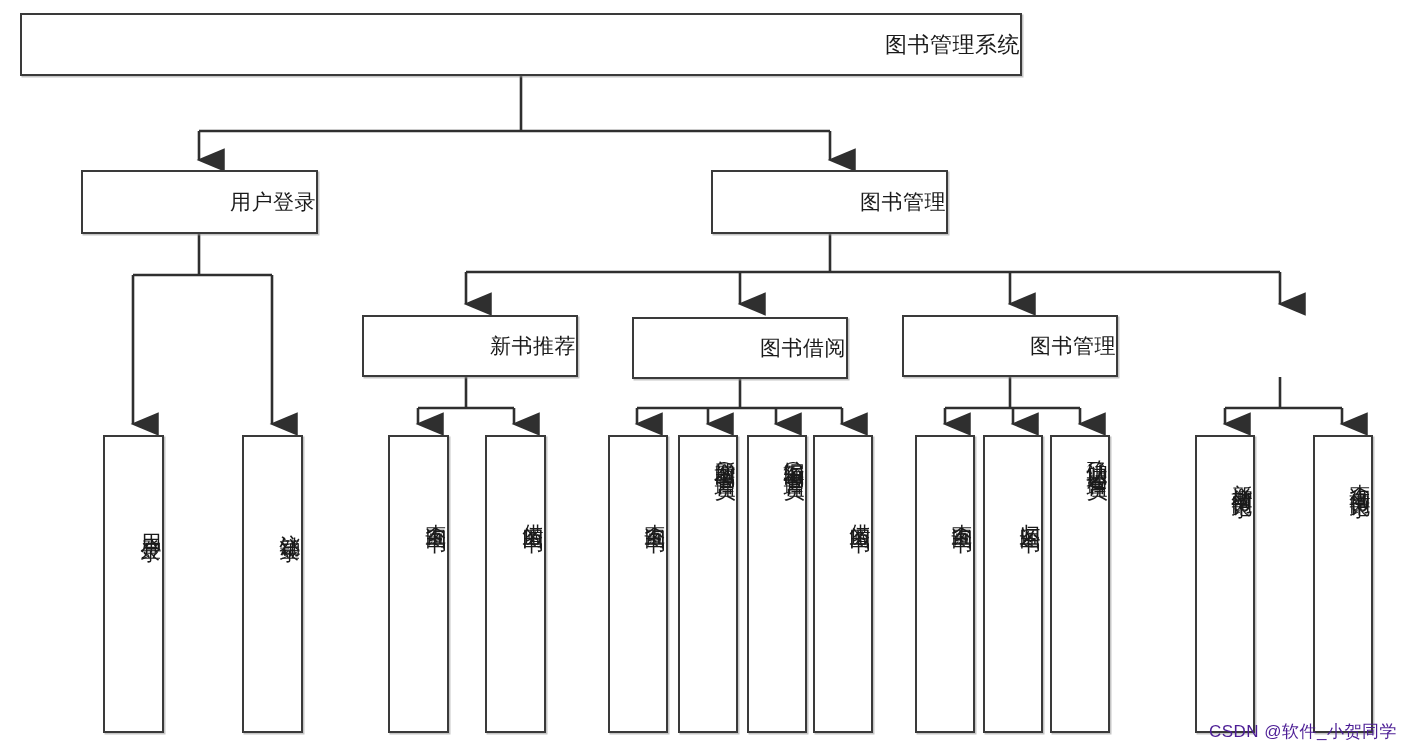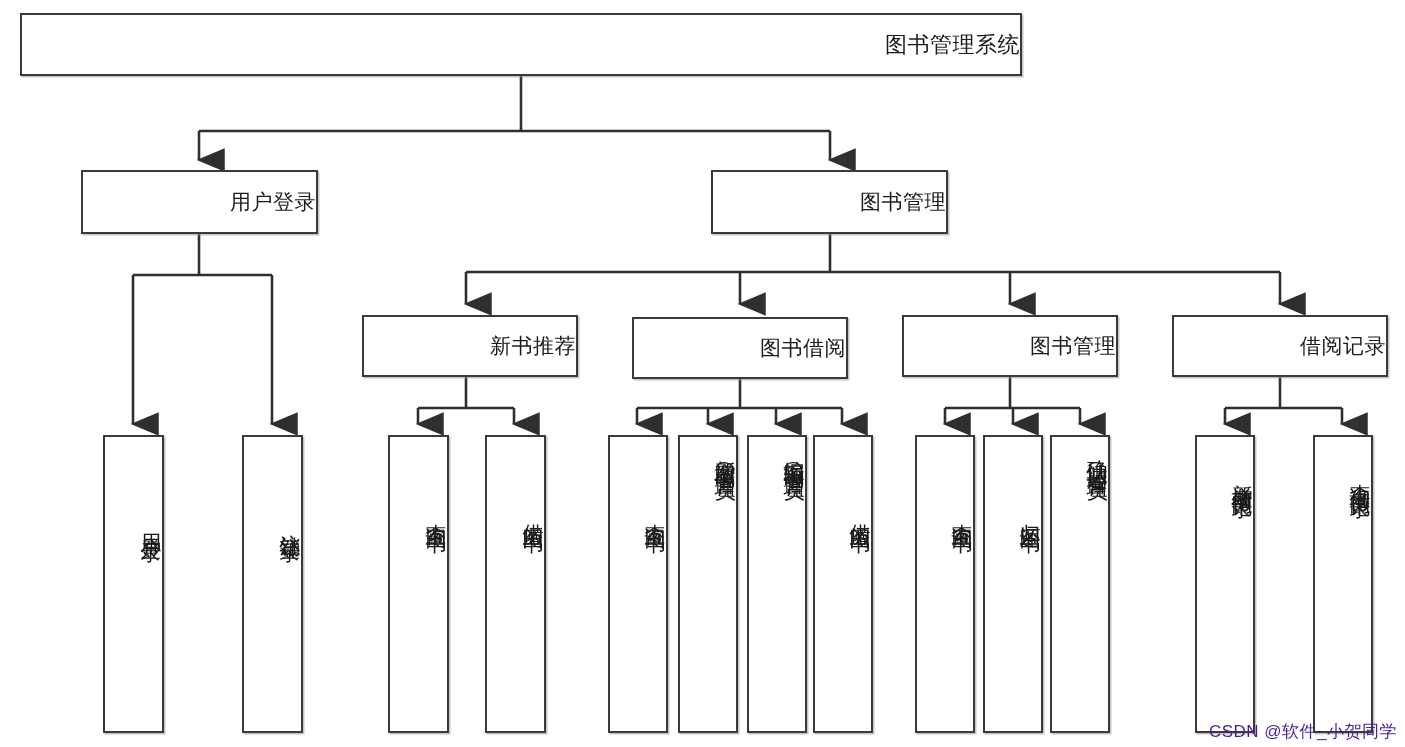--- a/index.html
+++ b/index.html
@@ -143,23 +143,20 @@
 
   <div class="node horiz" style="left:711px; top:170px; width:237px; height:64px;">
     <span class="node-label">图书管理</span>
   </div>
   <div class="node horiz" style="left:632px; top:317px; width:216px; height:62px;">
     <span class="node-label">图书借阅</span>
   </div>
   <div class="node horiz" style="left:902px; top:315px; width:216px; height:62px;">
     <span class="node-label">图书管理</span>
   </div>
-  <div class="node horiz" style="left:1172px; top:315px; width:216px; height:62px;">
-    <span class="node-label">借阅记录</span>
-  </div>
 
   <div class="node vert" style="left:103px; top:435px; width:61px; height:298px; padding-top:80px;">
     <span class="node-label">用户登录</span>
   </div>
   <div class="node vert" style="left:242px; top:435px; width:61px; height:298px; padding-top:80px;">
     <span class="node-label">注销登录</span>
   </div>
 
   <div class="node vert" style="left:388px; top:435px; width:61px; height:298px; padding-top:70px;">
     <span class="node-label">查询图书</span>

